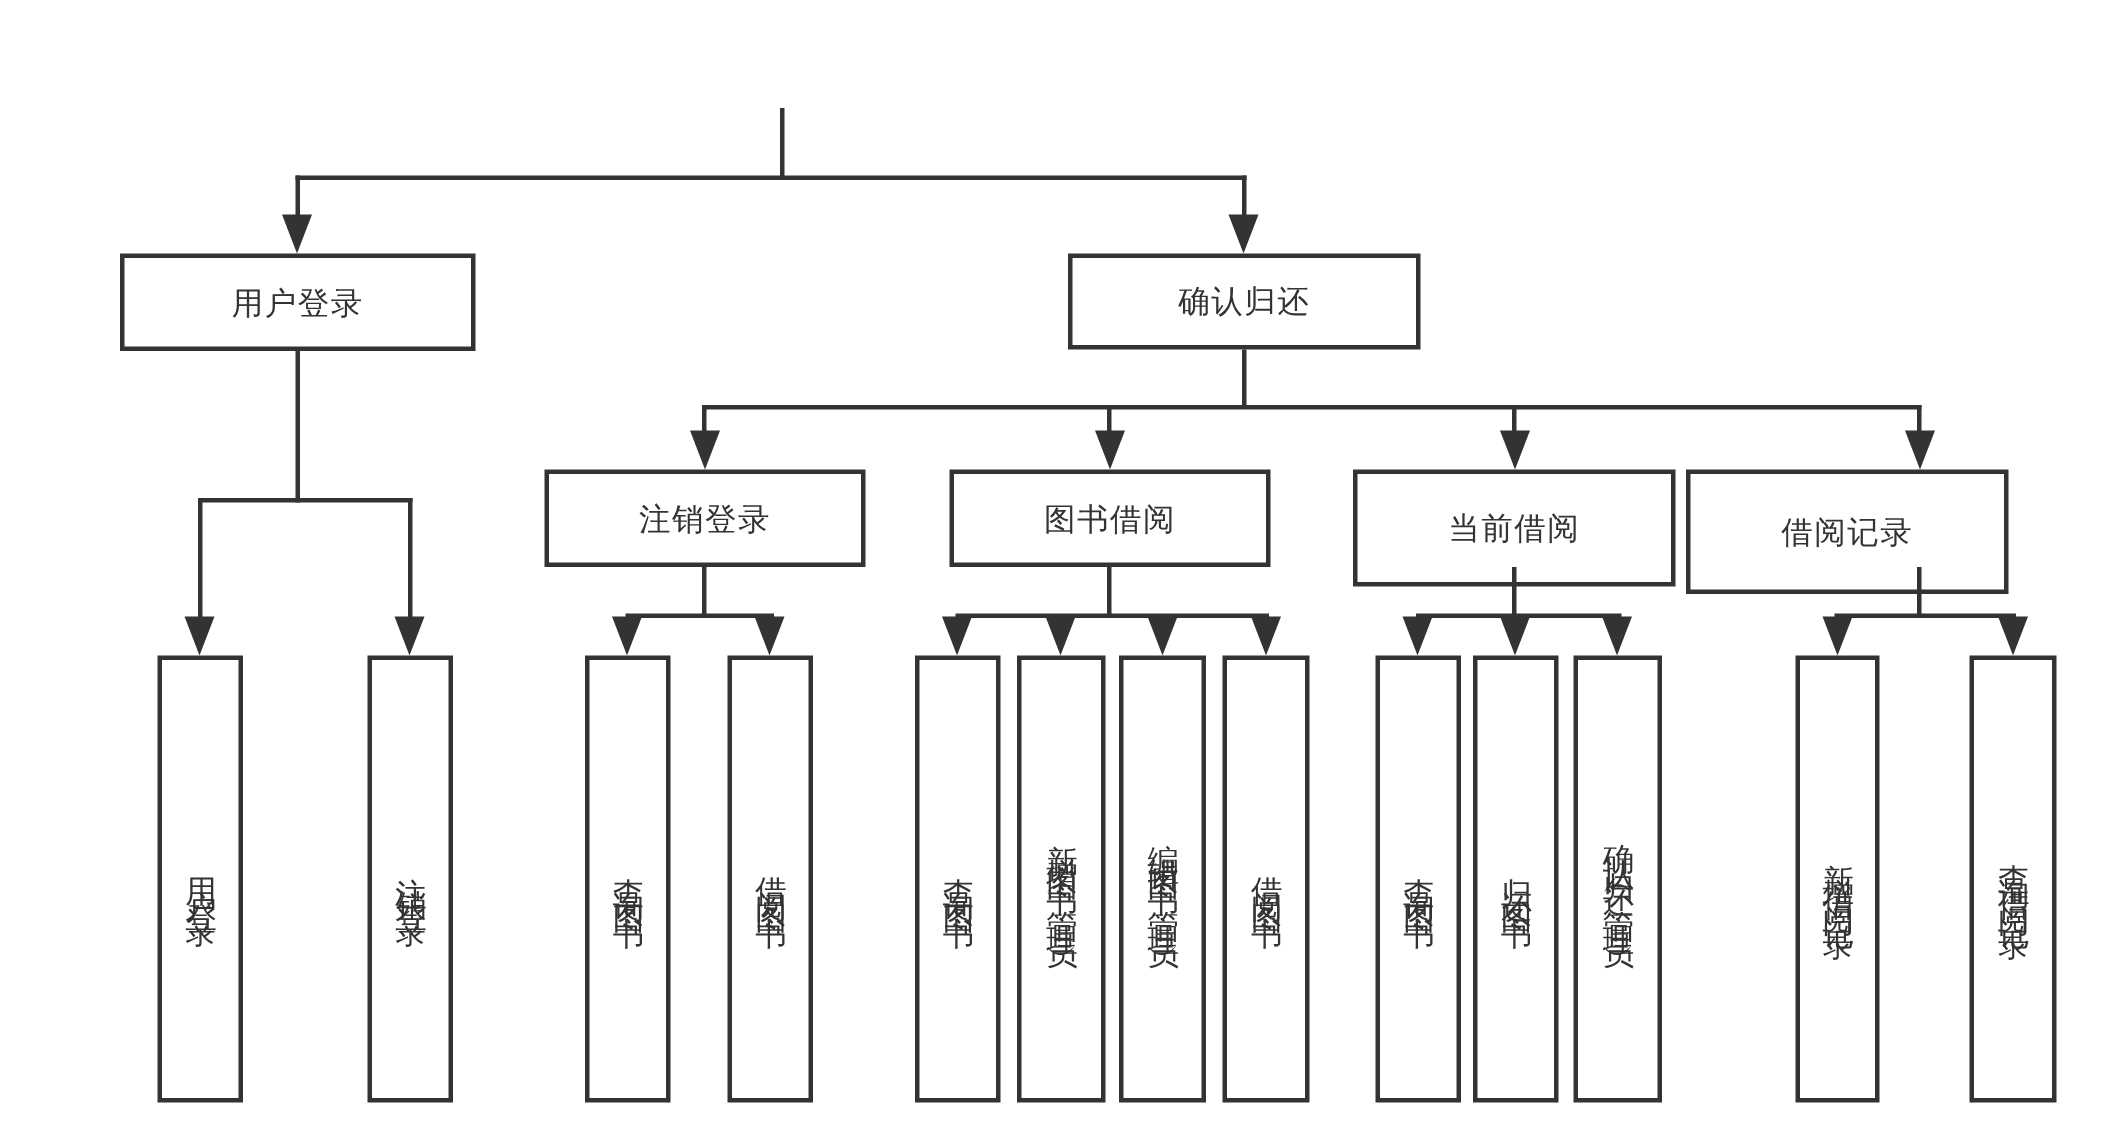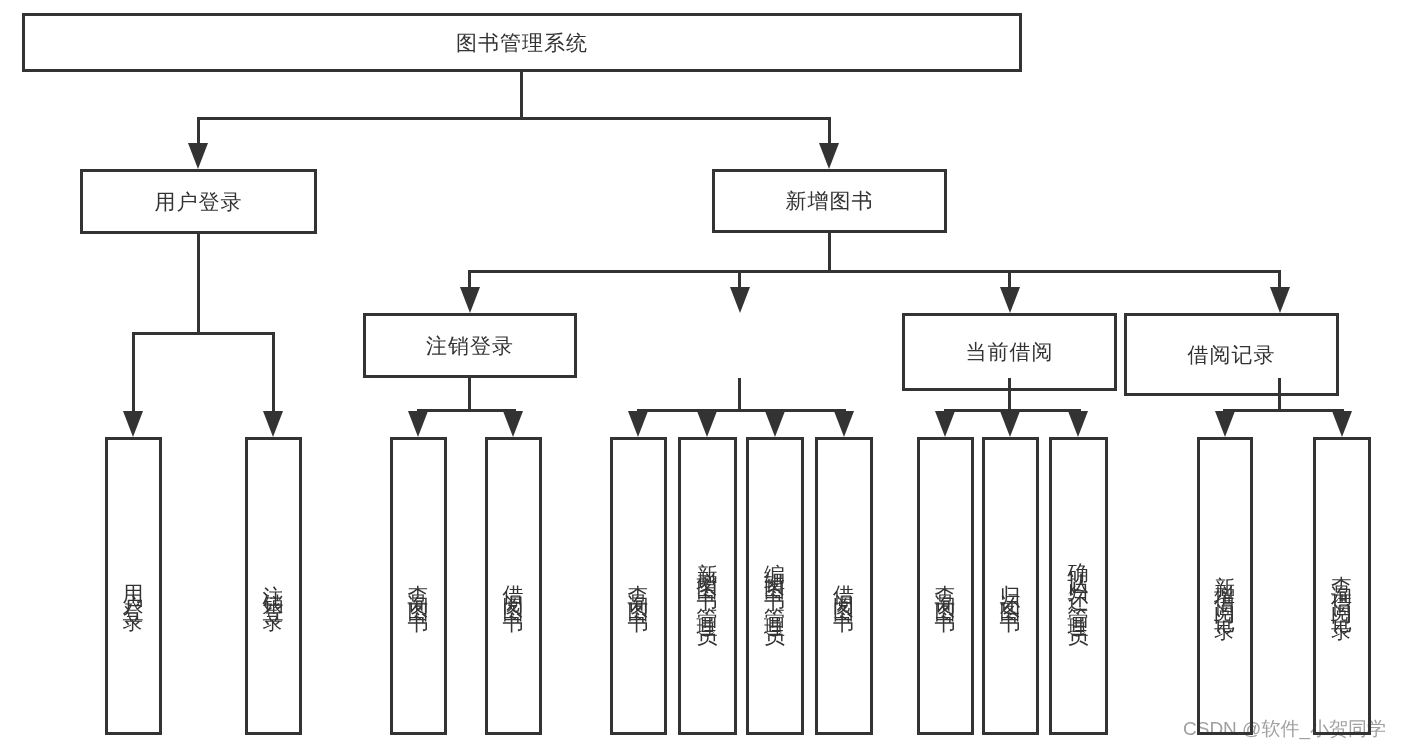--- a/index.html
+++ b/index.html
@@ -51,21 +51,20 @@
     color: var(--wm);
     z-index: 1;
     white-space: nowrap;
   }
 </style>
 </head>
 <body>
 
 <div class="canvas">
 
-  <div class="watermark">CSDN @软件_小贺同学</div>
 
   <div class="line" style="left:520px;top:72px;width:3px;height:47px"></div>
   <div class="line" style="left:197px;top:117px;width:634px;height:3px"></div>
   <div class="line" style="left:197px;top:117px;width:3px;height:28px"></div>
   <div class="arrow" style="left:188px;top:143px"></div>
   <div class="line" style="left:828px;top:117px;width:3px;height:28px"></div>
   <div class="arrow" style="left:819px;top:143px"></div>
 
   <div class="line" style="left:197px;top:234px;width:3px;height:101px"></div>
   <div class="line" style="left:132px;top:332px;width:143px;height:3px"></div>
@@ -101,33 +100,33 @@
   <div class="line" style="left:944px;top:409px;width:137px;height:3px"></div>
   <div class="arrow" style="left:935px;top:411px"></div>
   <div class="arrow" style="left:1000px;top:411px"></div>
   <div class="arrow" style="left:1068px;top:411px"></div>
 
   <div class="line" style="left:1278px;top:378px;width:3px;height:33px"></div>
   <div class="line" style="left:1223px;top:409px;width:121px;height:3px"></div>
   <div class="arrow" style="left:1215px;top:411px"></div>
   <div class="arrow" style="left:1332px;top:411px"></div>
 
-  <div class="box h-box" style="left:22px;top:13px;width:1000px;height:59px">
-    <span>图书管理系统</span>
-  </div>
 
   <div class="box h-box" style="left:80px;top:169px;width:237px;height:65px">
     <span>用户登录</span>
   </div>
   <div class="box h-box" style="left:712px;top:169px;width:235px;height:64px">
-    <span>新增图书</span>
+    <span>确认归还</span>
   </div>
 
   <div class="box h-box" style="left:363px;top:313px;width:214px;height:65px">
     <span>注销登录</span>
+  </div>
+  <div class="box h-box" style="left:633px;top:313px;width:214px;height:65px">
+    <span>图书借阅</span>
   </div>
   <div class="box h-box" style="left:902px;top:313px;width:215px;height:78px">
     <span>当前借阅</span>
   </div>
   <div class="box h-box" style="left:1124px;top:313px;width:215px;height:83px">
     <span>借阅记录</span>
   </div>
 
   <div class="box v-box" style="left:105px;top:437px;width:57px;height:298px">
     <span class="vtxt">用户登录</span>

